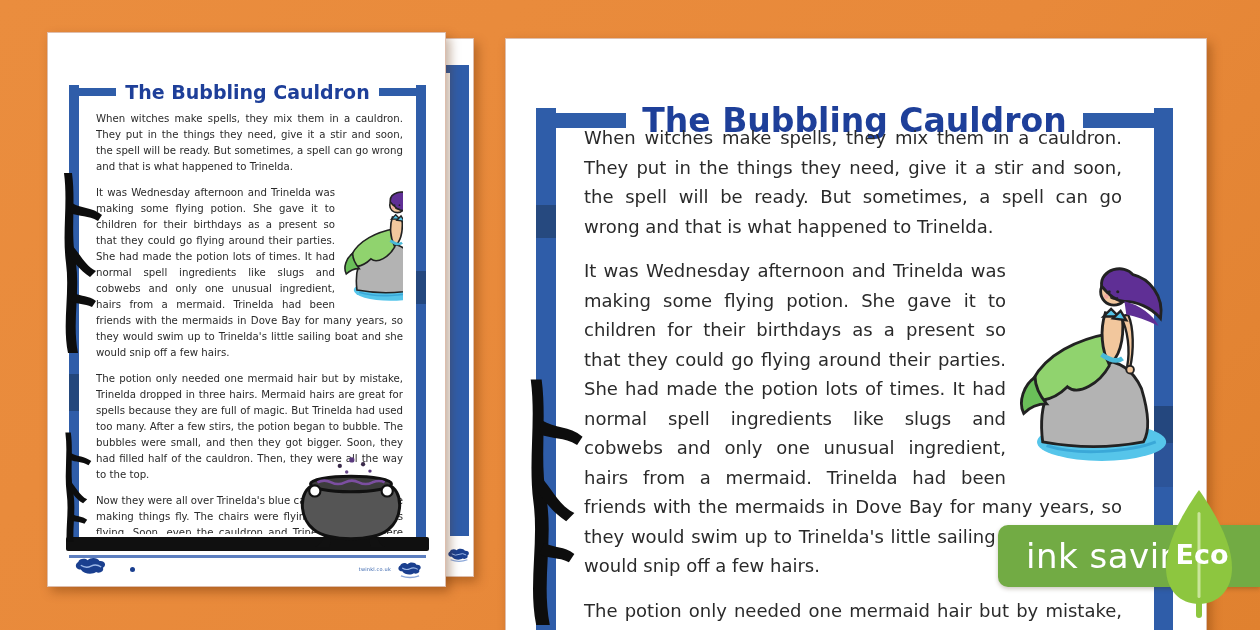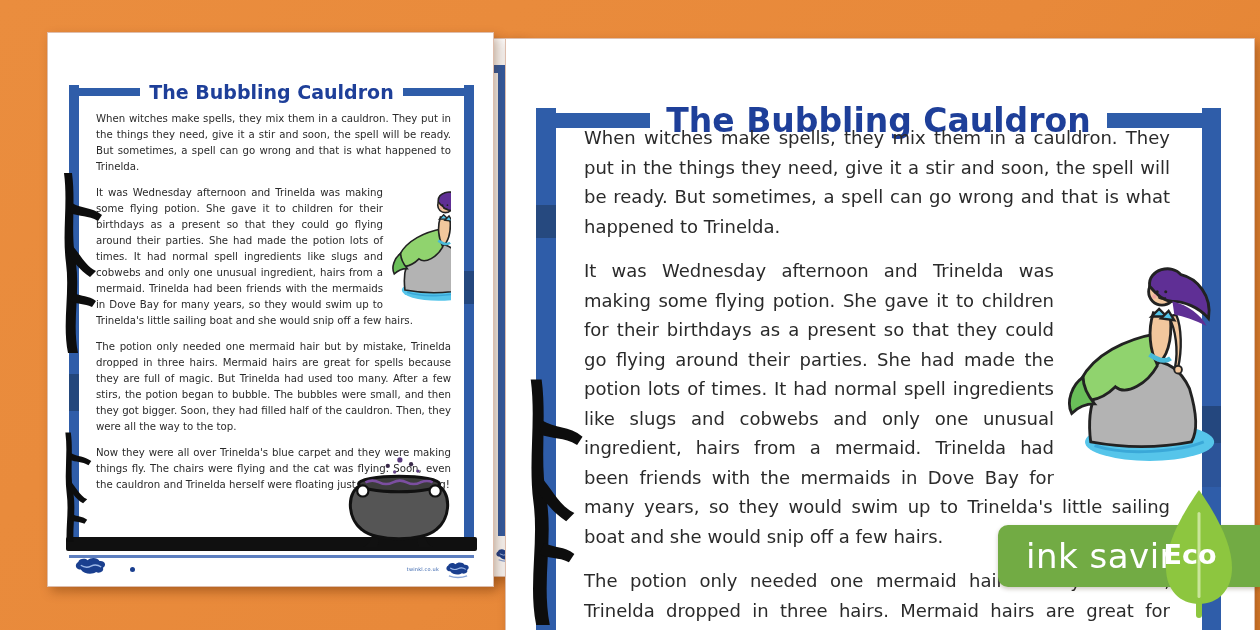--- a/index.html
+++ b/index.html
@@ -4,21 +4,21 @@
 <style>
   html,body{margin:0;padding:0;}
   body{
     width:1260px;height:630px;overflow:hidden;position:relative;
     background:#e8893a;
     font-family:"DejaVu Sans","Liberation Sans",sans-serif;
   }
   .scene{position:absolute;inset:0;background:linear-gradient(135deg,#ea8d3e 0%,#e8893a 55%,#e0812f 100%);}
 
   
-  .page{position:absolute;background:#fff;box-shadow:4px 5px 10px rgba(100,45,0,.38);border:1px solid rgba(160,70,20,.35);padding-left:48px;}
+  .page{position:absolute;background:#fff;box-shadow:4px 5px 10px rgba(100,45,0,.38);border:1px solid rgba(160,70,20,.35);}
 
   
   .back-page{left:72px;top:38px;width:400px;height:537px;}
   .back-page .bp-corner-h{position:absolute;top:26px;right:4px;width:26px;height:8px;background:#2f5da9;}
   .back-page .bp-corner-v{position:absolute;top:26px;right:4px;width:19px;bottom:40px;background:#2f5da9;}
   .back-page .bp-logo{position:absolute;right:2px;bottom:12px;}
 
   
   .small-page{left:47px;top:32px;width:397px;height:553px;}
   .small-page .header{position:absolute;left:21px;right:19px;top:48px;display:flex;align-items:center;}
@@ -56,21 +56,21 @@
   .large-page .mermaid-float{float:right;width:152px;height:216px;margin:0 -48px 4px 12px;}
 
   .branches{position:absolute;pointer-events:none;}
 
   
   .ink-badge{position:absolute;left:998px;top:525px;width:262px;height:62px;background:#72ab44;
       border-radius:10px 0 0 10px;box-shadow:0 2px 4px rgba(60,40,0,.25);}
   .ink-badge .ink-label{position:absolute;left:28px;top:50%;transform:translateY(-50%);
       color:#fff;font-size:34px;letter-spacing:.5px;font-family:"DejaVu Sans",sans-serif;}
   .eco-leaf{position:absolute;left:168px;top:-40px;width:66px;height:142px;}
-  .eco-text{position:absolute;left:164px;top:14px;width:56px;text-align:center;
+  .eco-text{position:absolute;left:176px;top:14px;width:56px;text-align:center;
       color:#fff;font-weight:bold;font-size:27px;}
 </style>
 </head>
 <body>
 
 <svg width="0" height="0" style="position:absolute">
   <defs>
 
     <g id="mermaid-art">
       <ellipse cx="88" cy="188" rx="68" ry="20" fill="#56c5ea"></ellipse>

